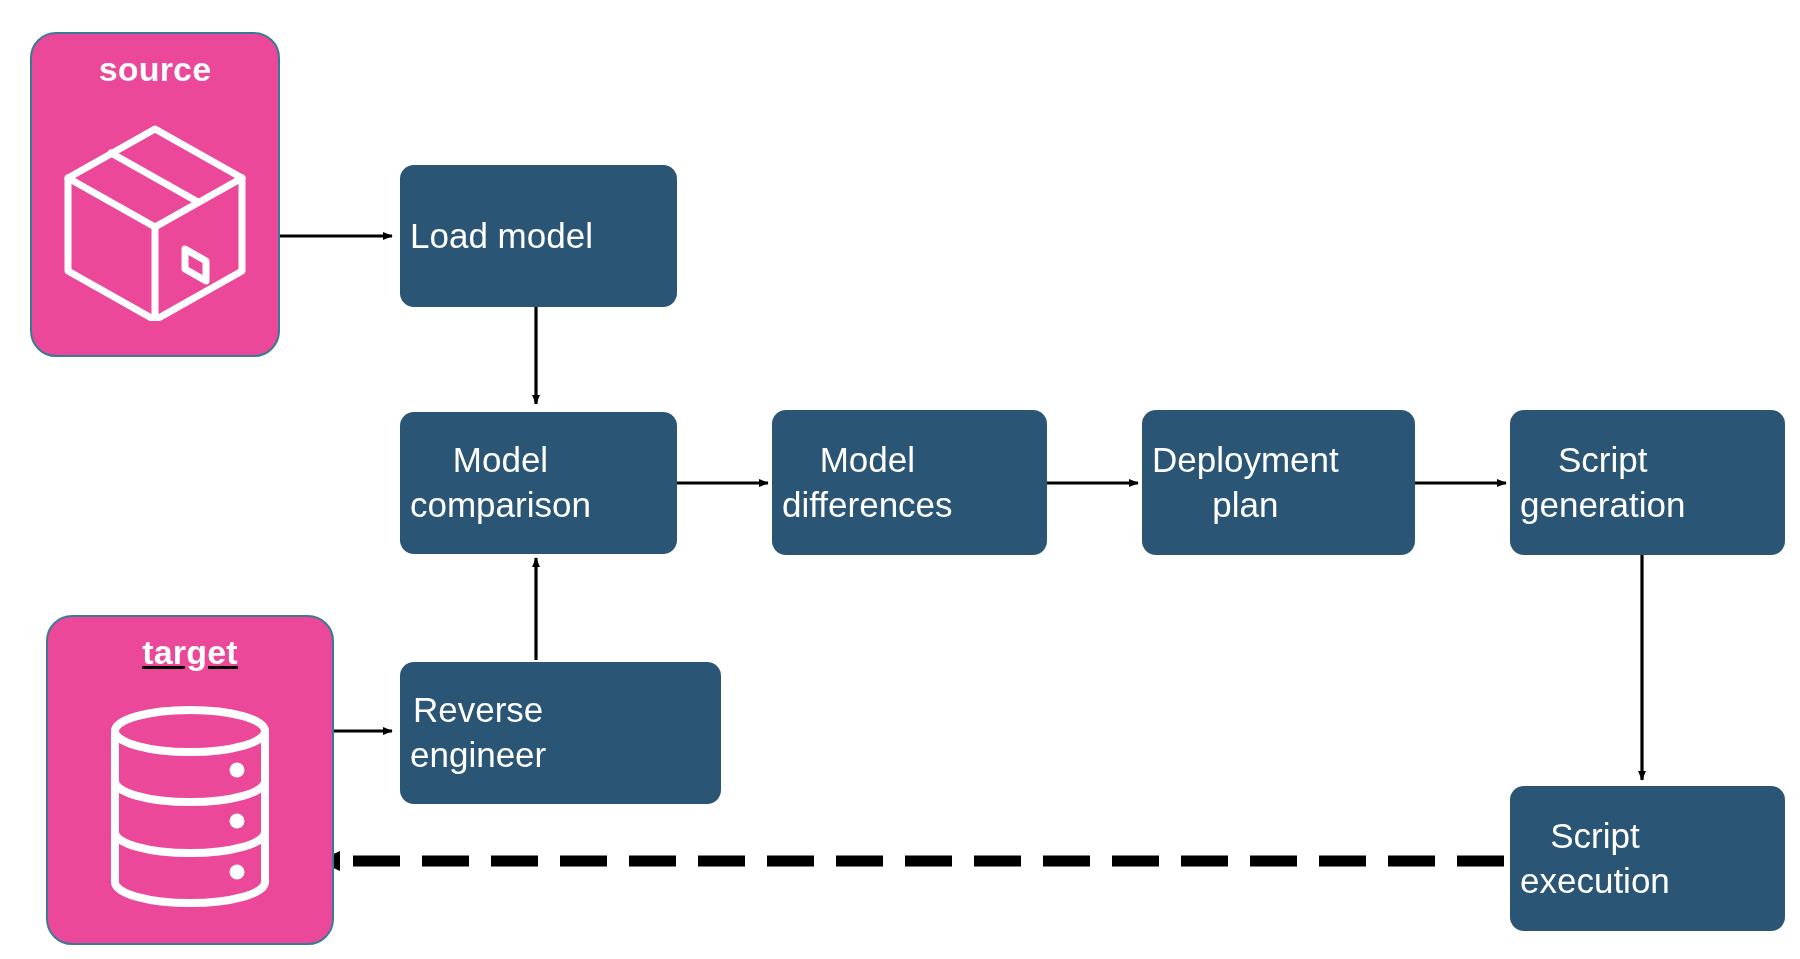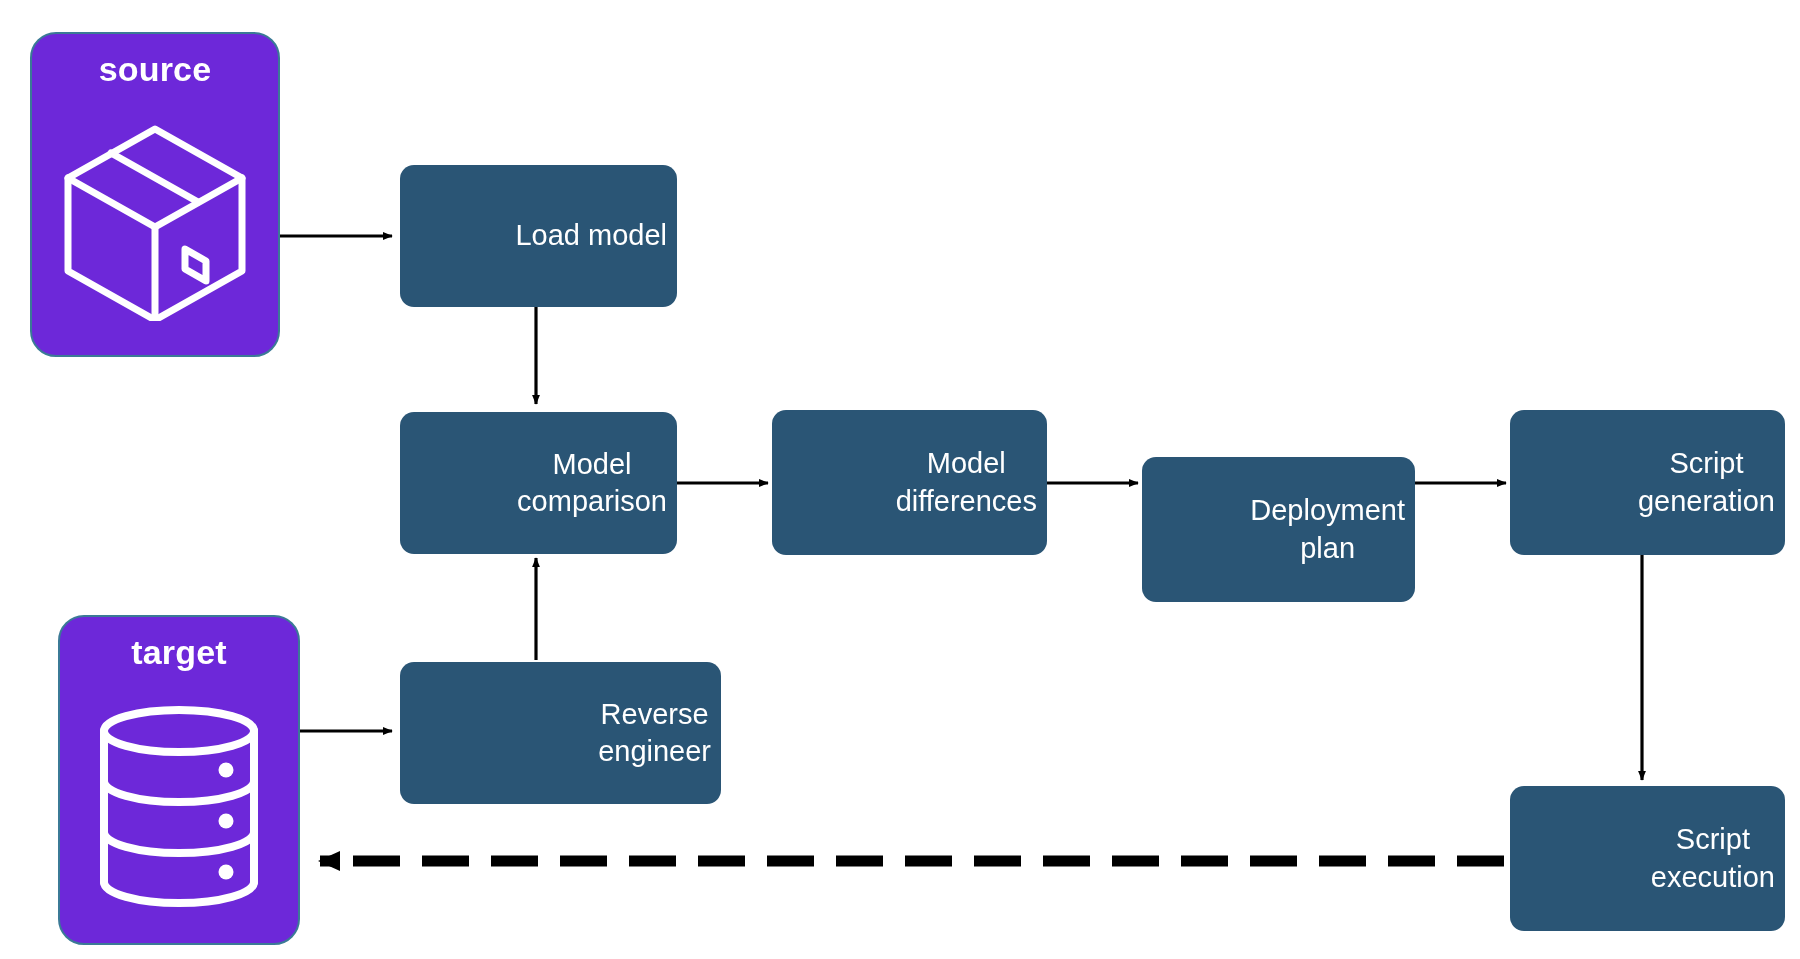--- a/index.html
+++ b/index.html
@@ -22,21 +22,21 @@
     left: 0;
     top: 0;
     width: 1800px;
     height: 959px;
     pointer-events: none;
   }
 
   
   .endpoint {
     position: absolute;
-    background: #6d28d9;
+    background: #ec4899;
     border: 2px solid #3b7a96;
     border-radius: 26px;
     box-sizing: border-box;
     display: flex;
     flex-direction: column;
     align-items: center;
   }
   .endpoint-label {
     color: #ffffff;
     font-weight: bold;
@@ -55,24 +55,24 @@
   }
 
   
   .node {
     position: absolute;
     background: #2a5575;
     border-radius: 14px;
     box-sizing: border-box;
     display: flex;
     align-items: center;
-    justify-content: flex-end;
+    justify-content: flex-start;
     text-align: center;
     color: #ffffff;
-    font-size: 29px;
+    font-size: 35px;
     line-height: 1.28;
     padding: 4px 10px;
   }
   .node-label { white-space: pre-line; }
 </style>
 </head>
 <body>
 
 <div id="canvas">
 
@@ -118,21 +118,21 @@
           <path d="M95 106 L95 199"></path>
 
           <path d="M51 32 L138 81"></path>
 
           <path d="M125 128 L146 140 L146 160 L125 148 Z"></path>
         </g>
       </svg>
     </div>
   </div>
 
-  <div class="endpoint" style="left:58px; top:615px; width:242px; height:330px;">
+  <div class="endpoint" style="left:46px; top:615px; width:288px; height:330px;text-decoration:underline;">
     <div class="endpoint-label">target</div>
     <div class="endpoint-icon">
       <svg width="170" height="205" viewBox="0 0 170 205" xmlns="http://www.w3.org/2000/svg">
         <g fill="none" stroke="#ffffff" stroke-width="8" stroke-linecap="round">
 
           <path d="M10 27 L10 178"></path>
           <path d="M160 27 L160 178"></path>
 
           <ellipse cx="85" cy="27" rx="75" ry="21"></ellipse>
 
@@ -157,21 +157,21 @@
   <div class="node" style="left:400px; top:412px; width:277px; height:142px;">
     <span class="node-label">Model
 comparison</span>
   </div>
 
   <div class="node" style="left:772px; top:410px; width:275px; height:145px;">
     <span class="node-label">Model
 differences</span>
   </div>
 
-  <div class="node" style="left:1142px; top:410px; width:273px; height:145px;margin-top:47px;">
+  <div class="node" style="left:1142px; top:410px; width:273px; height:145px;">
     <span class="node-label">Deployment
 plan</span>
   </div>
 
   <div class="node" style="left:1510px; top:410px; width:275px; height:145px;">
     <span class="node-label">Script
 generation</span>
   </div>
 
   <div class="node" style="left:400px; top:662px; width:321px; height:142px;">

